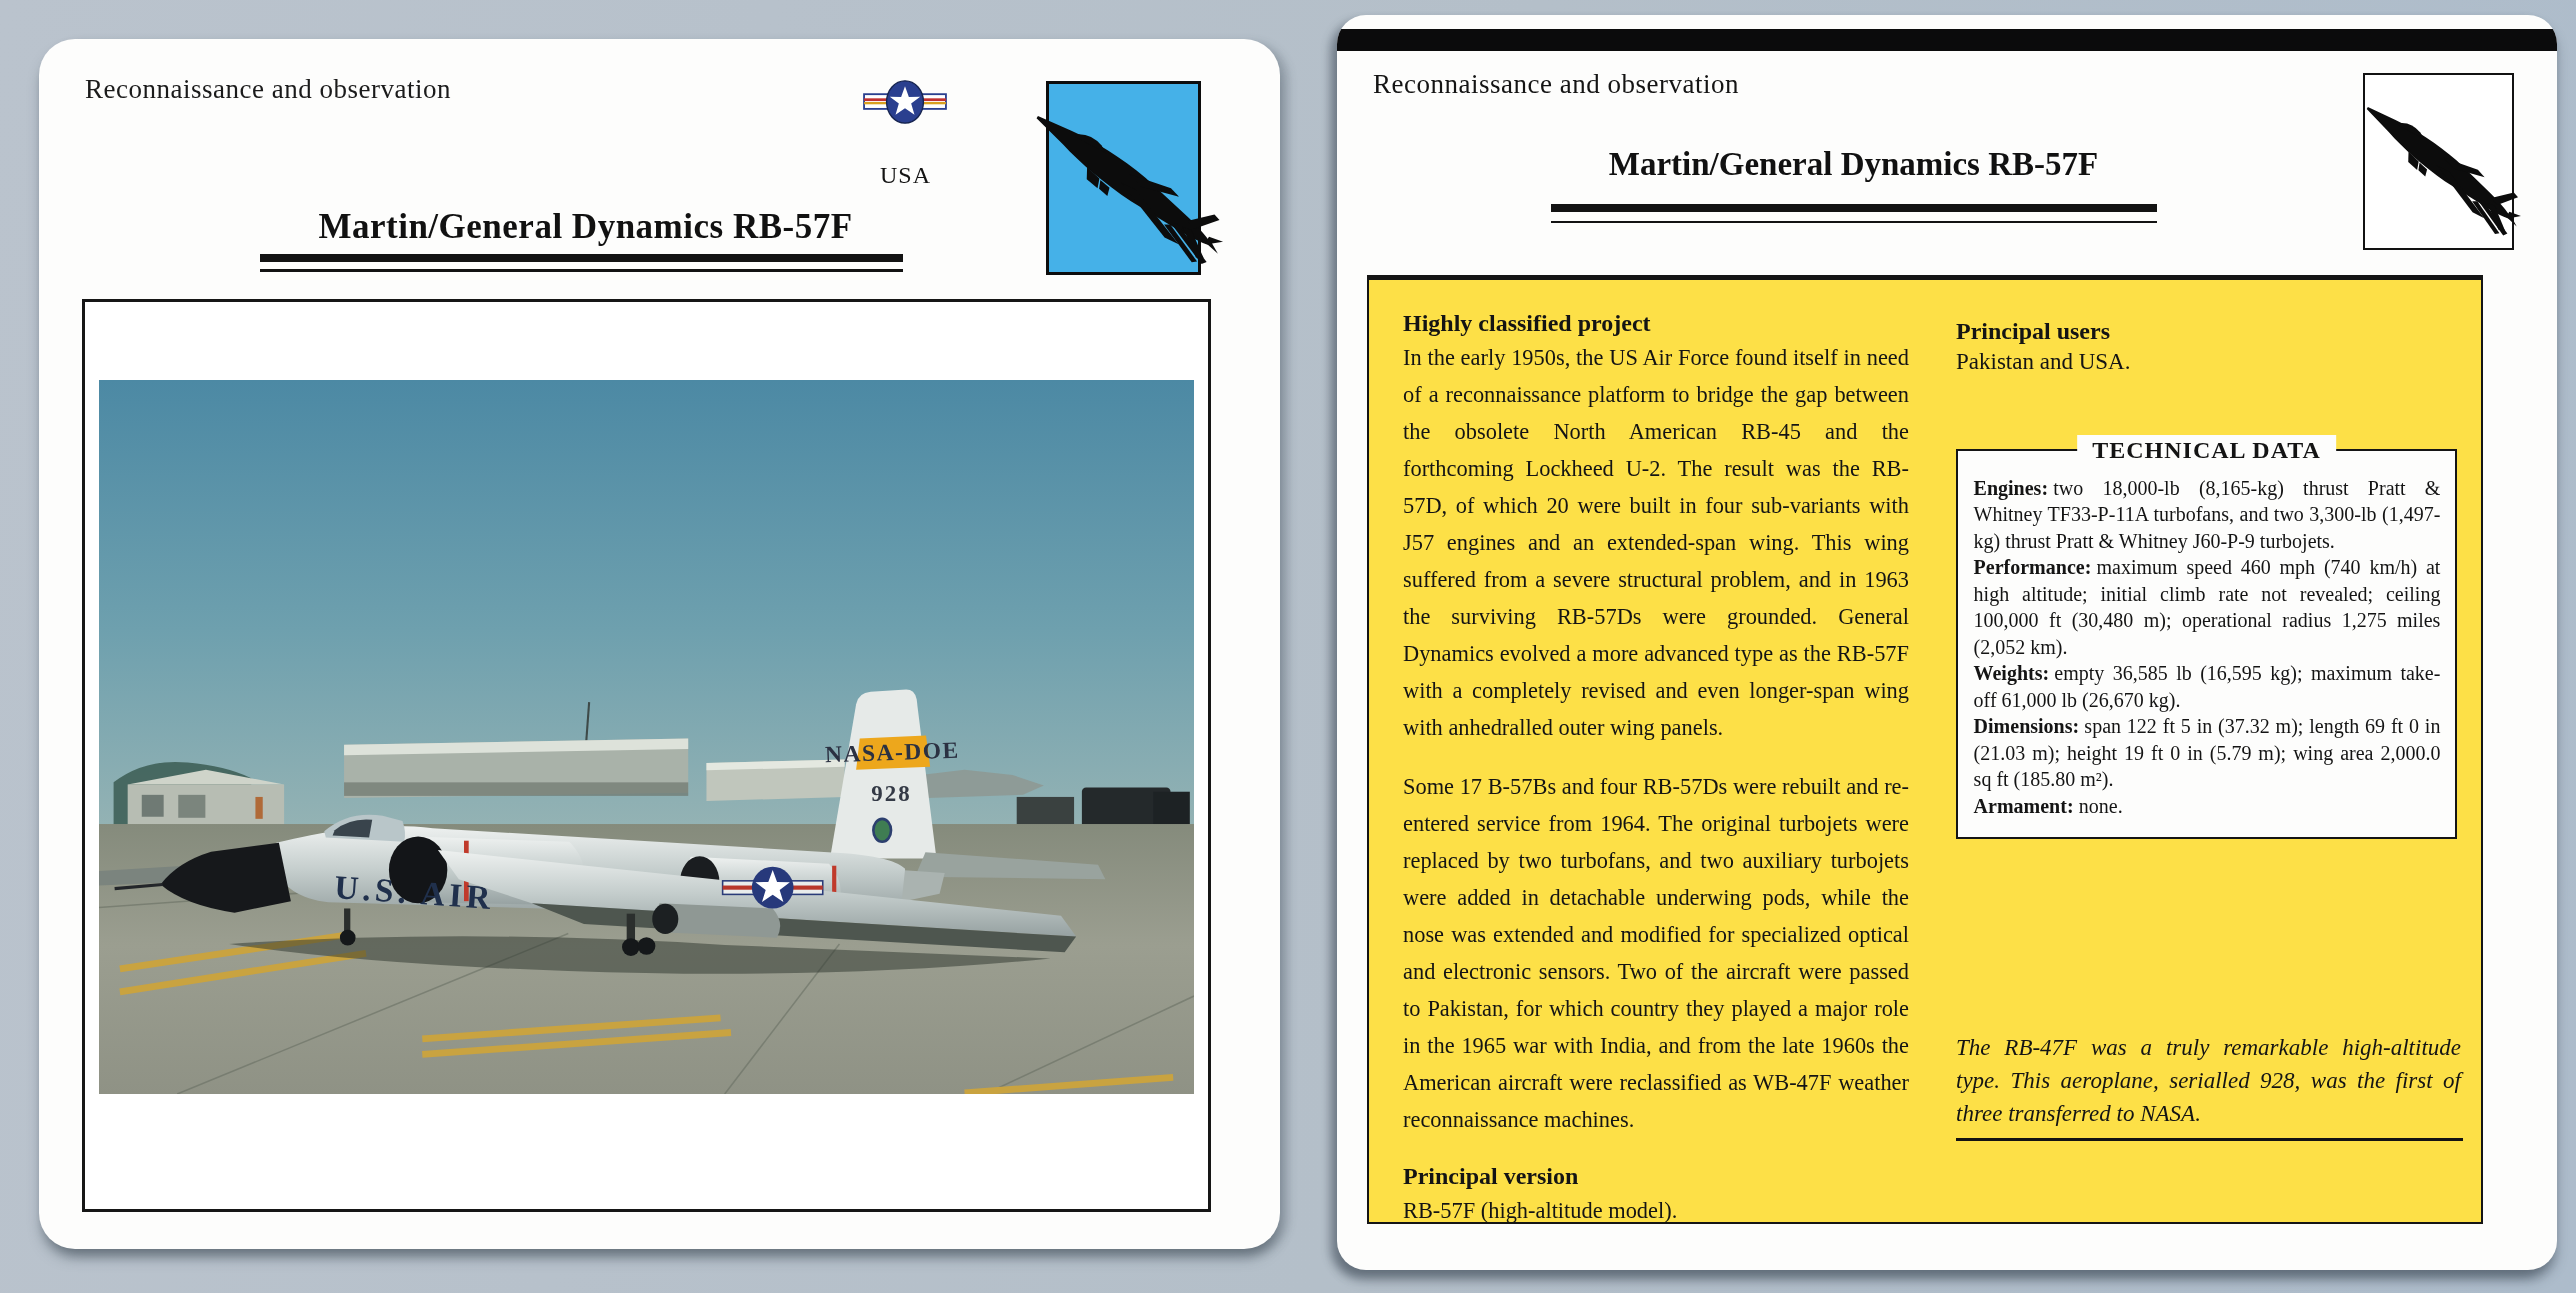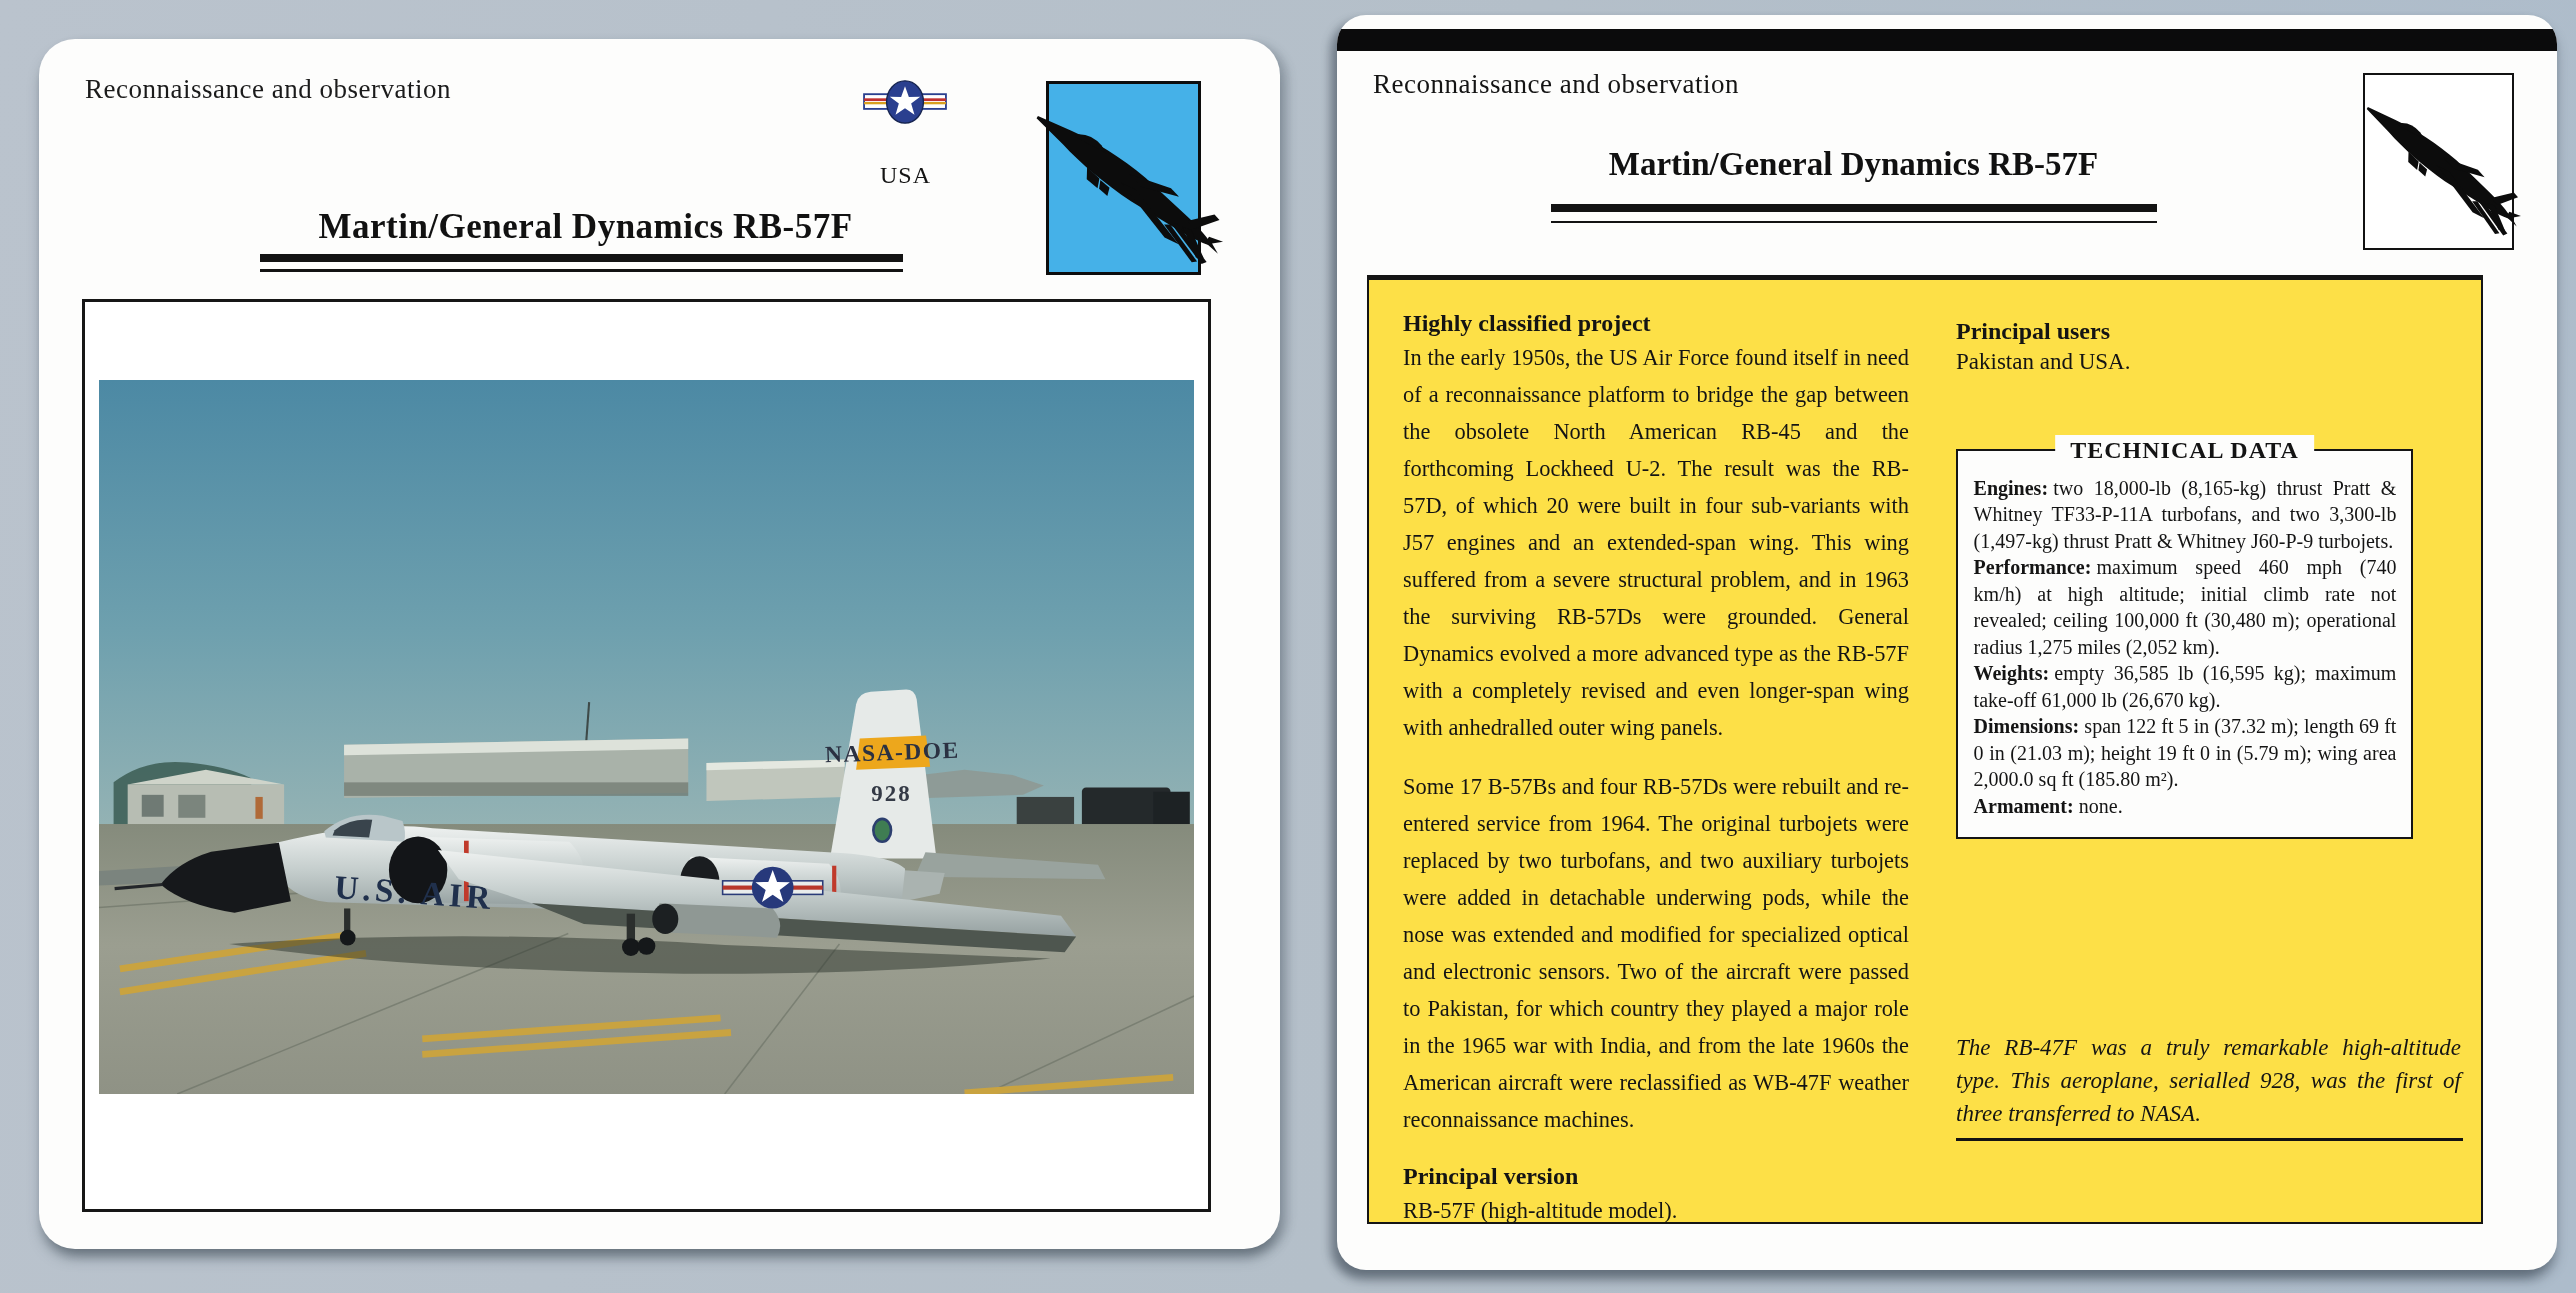--- a/index.html
+++ b/index.html
@@ -57,21 +57,21 @@
 
   .bc-col-left { position:absolute; left:34px; top:27px; width:506px; }
   .bc-col-left h3, .pu-heading { font-size:24px; font-weight:bold; line-height:32px; }
   .bc-col-left p { font-size:22.4px; line-height:37px; text-align:justify; }
   .bc-section { margin-bottom:22px; }
   .bc-section:last-child p { text-align:left; }
 
   .bc-col-right { position:absolute; left:587px; top:27px; width:501px; height:916px;margin-top:8px; }
   .pu-body { font-size:23px; line-height:30px; }
 
-  .td-box { position:absolute; left:0; top:134px; width:457px;
+  .td-box { position:absolute; left:0; top:134px; width:501px;
             border:2.6px solid #151515; padding:24px 14.6px 17.7px 15.6px; background:#fdfdfc; }
   .td-legend { position:absolute; top:-16px; left:50%; transform:translateX(-50%);
                background:#fdfdfc; padding:0 15.6px; font-size:24px; font-weight:bold;
                letter-spacing:1px; white-space:nowrap; line-height:30px; }
   .td-box p { font-size:20px; line-height:26.5px; text-align:justify; }
   .td-label { font-weight:bold; padding-right:5.2px; }
 
   .bc-caption { position:absolute; left:0; top:716px; width:505px;
                 font-style:italic; font-size:23px; line-height:33px; text-align:justify; }
   .bc-credit-rule { position:absolute; left:0; top:823px; width:507px; height:3.6px; background:#131313; }

